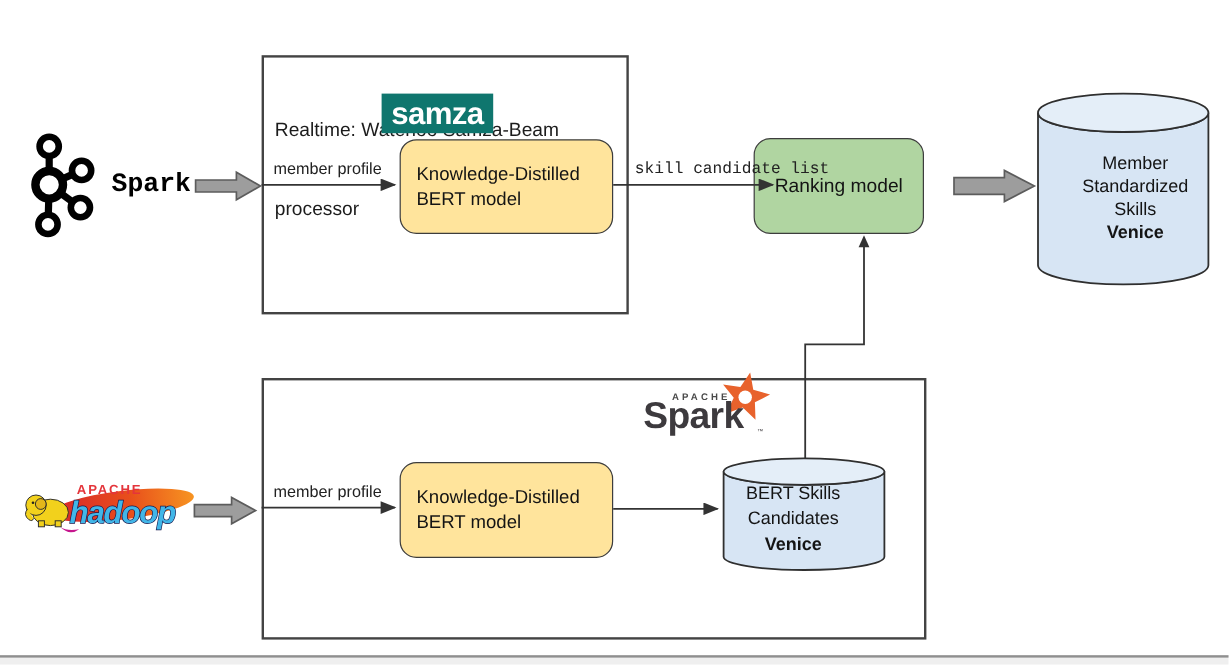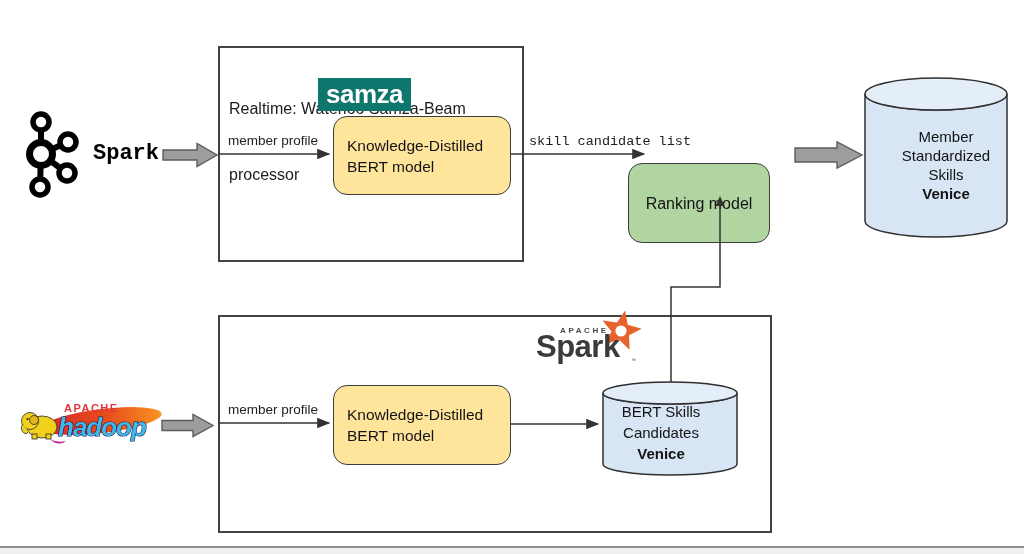--- a/index.html
+++ b/index.html
@@ -91,21 +91,21 @@
 
   <div class="edge-label z3" style="left:228px;top:133px;">member profile</div>
 
   <div class="node yellow z1" style="left:333px;top:116px;width:178px;height:79px;">
     <div>Knowledge-Distilled</div>
     <div>BERT model</div>
   </div>
 
   <div class="edge-label z3" style="left:529px;top:134px;font-family:Liberation Mono, monospace;">skill candidate list</div>
 
-  <div class="node green z1" style="left:628px;top:115px;width:142px;height:80px;margin-top:48px;">
+  <div class="node green z1" style="left:628px;top:115px;width:142px;height:80px;">
     <div>Ranking model</div>
   </div>
 
   <div class="store-label store-member">
     <div>Member</div>
     <div>Standardized</div>
     <div>Skills</div>
     <div class="bold">Venice</div>
   </div>
 

